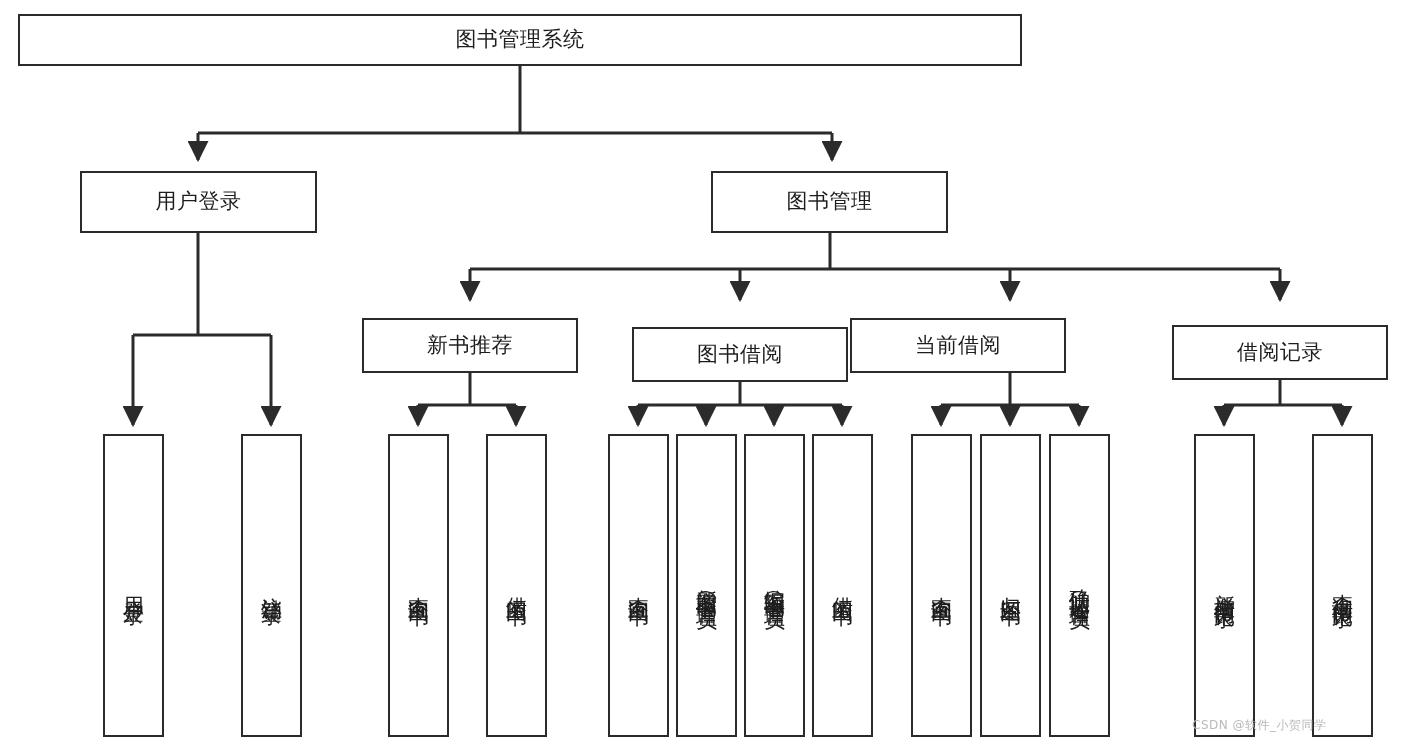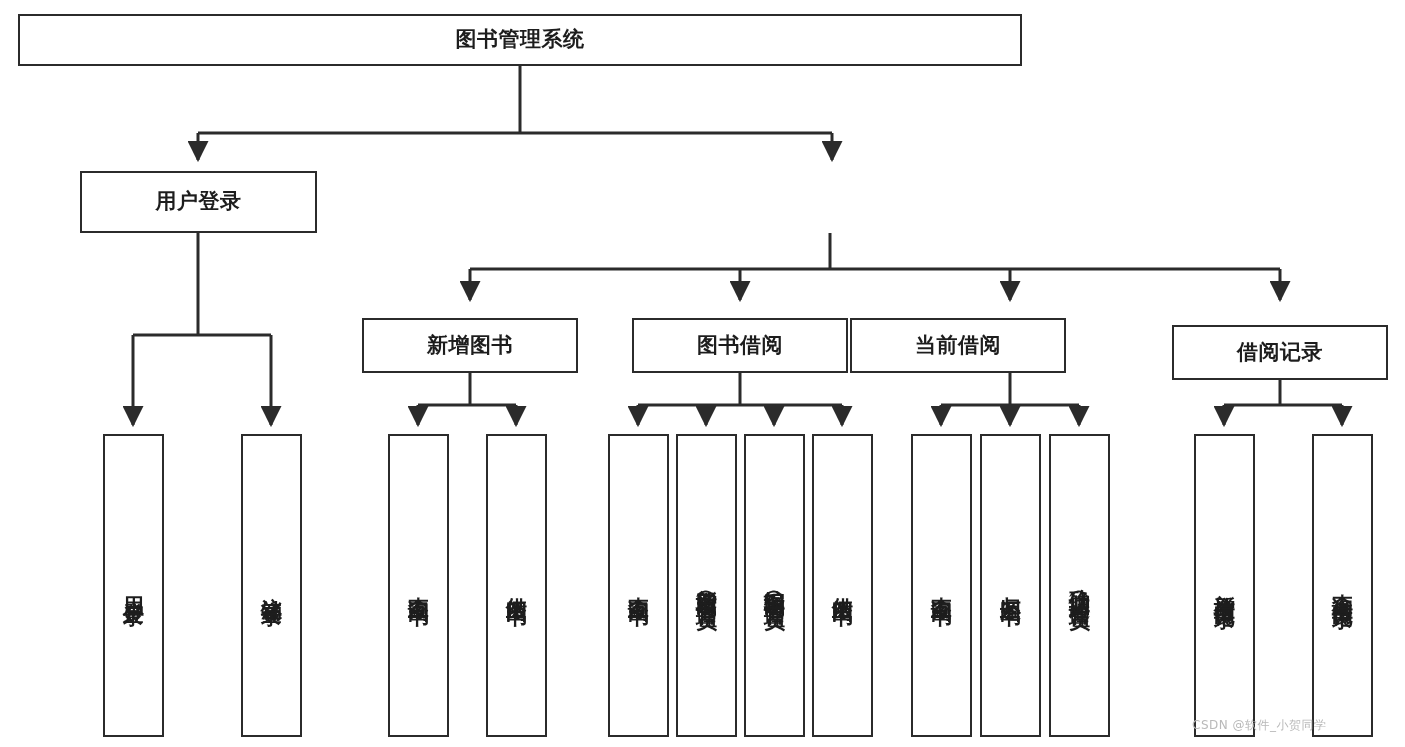--- a/index.html
+++ b/index.html
@@ -25,21 +25,20 @@
     height: 747px;
   }
   .node-box {
     position: absolute;
     box-sizing: border-box;
     background: #ffffff;
     border: 2px solid #2b2b2b;
     display: flex;
     align-items: center;
     justify-content: center;
-    font-weight: bold;
   }
   .node-label-h {
     font-size: 21px;
     color: #1d1d1d;
     line-height: 1.2;
     white-space: nowrap;
     letter-spacing: 0.5px;
   }
   .node-label-v {
     font-size: 21px;
@@ -114,25 +113,28 @@
     </g>
   </svg>
 
   <div class="node-box" style="left:18px; top:14px; width:1004px; height:52px;">
     <span class="node-label-h">图书管理系统</span>
   </div>
 
   <div class="node-box" style="left:80px; top:171px; width:237px; height:62px;">
     <span class="node-label-h">用户登录</span>
   </div>
+  <div class="node-box" style="left:711px; top:171px; width:237px; height:62px;">
+    <span class="node-label-h">图书管理</span>
+  </div>
 
   <div class="node-box" style="left:362px; top:318px; width:216px; height:55px;">
-    <span class="node-label-h">新增图书</span>
+    <span class="node-label-h">新书推荐</span>
   </div>
-  <div class="node-box" style="left:632px; top:318px; width:216px; height:55px;">
+  <div class="node-box" style="left:632px; top:327px; width:216px; height:55px;">
     <span class="node-label-h">图书借阅</span>
   </div>
   <div class="node-box" style="left:850px; top:318px; width:216px; height:55px;">
     <span class="node-label-h">当前借阅</span>
   </div>
   <div class="node-box" style="left:1172px; top:318px; width:216px; height:55px;margin-top:7px;">
     <span class="node-label-h">借阅记录</span>
   </div>
 
   <div class="node-box" style="left:103px; top:434px; width:61px; height:303px;">

